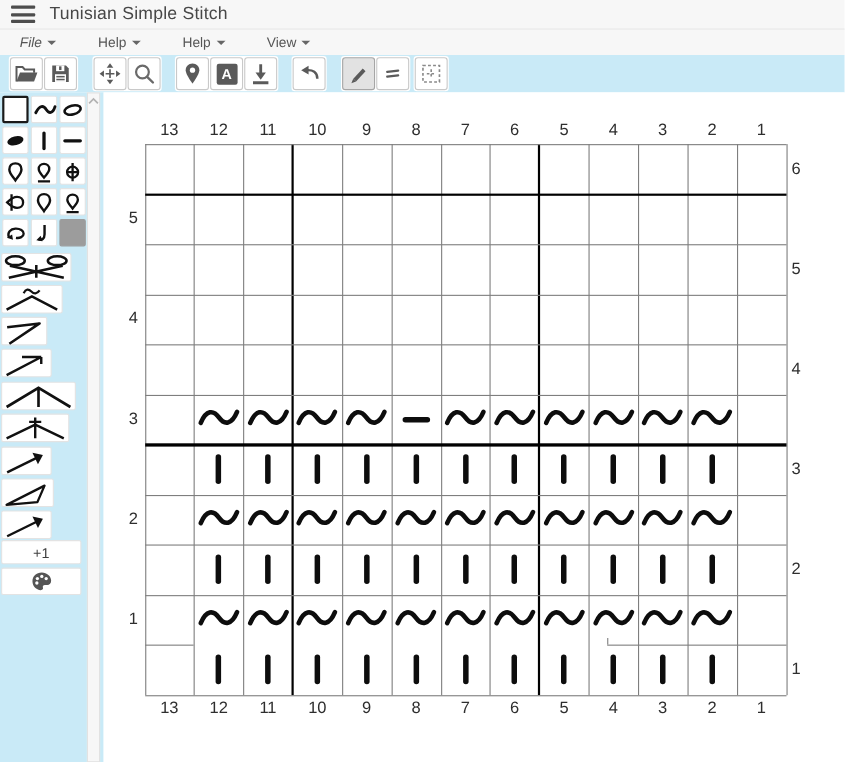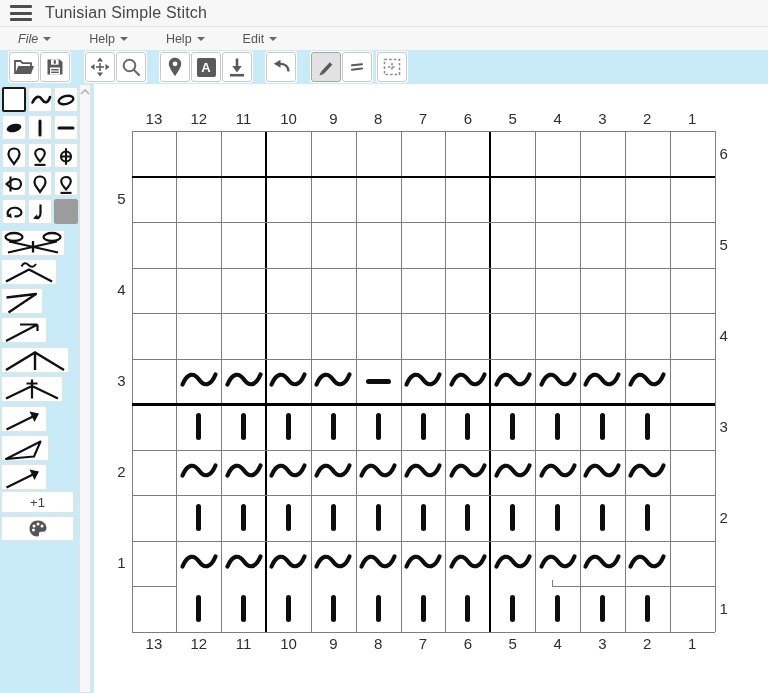--- a/index.html
+++ b/index.html
@@ -72,21 +72,21 @@
       </div>
       <div class="menu-item">
         <span>Help</span>
         <span class="caret"></span>
       </div>
       <div class="menu-item">
         <span>Help</span>
         <span class="caret"></span>
       </div>
       <div class="menu-item">
-        <span>Edit</span>
+        <span>View</span>
         <span class="caret"></span>
       </div>
     </div>
   <div id="toolbar">
       <div class="tgroup" style="margin-left: 8px;">
         <div class="tbtn">
           <span style="display: flex;">
             <svg width="24" height="24" viewBox="0 0 24 24">
               <path d="M3 19 V6 h5.5 l2 2.2 H19 v3" fill="none" stroke="#5a5a5a" stroke-width="1.8"></path>
               <path d="M3 19 L6.2 11 H22 L19 19 Z" fill="#5a5a5a"></path>

